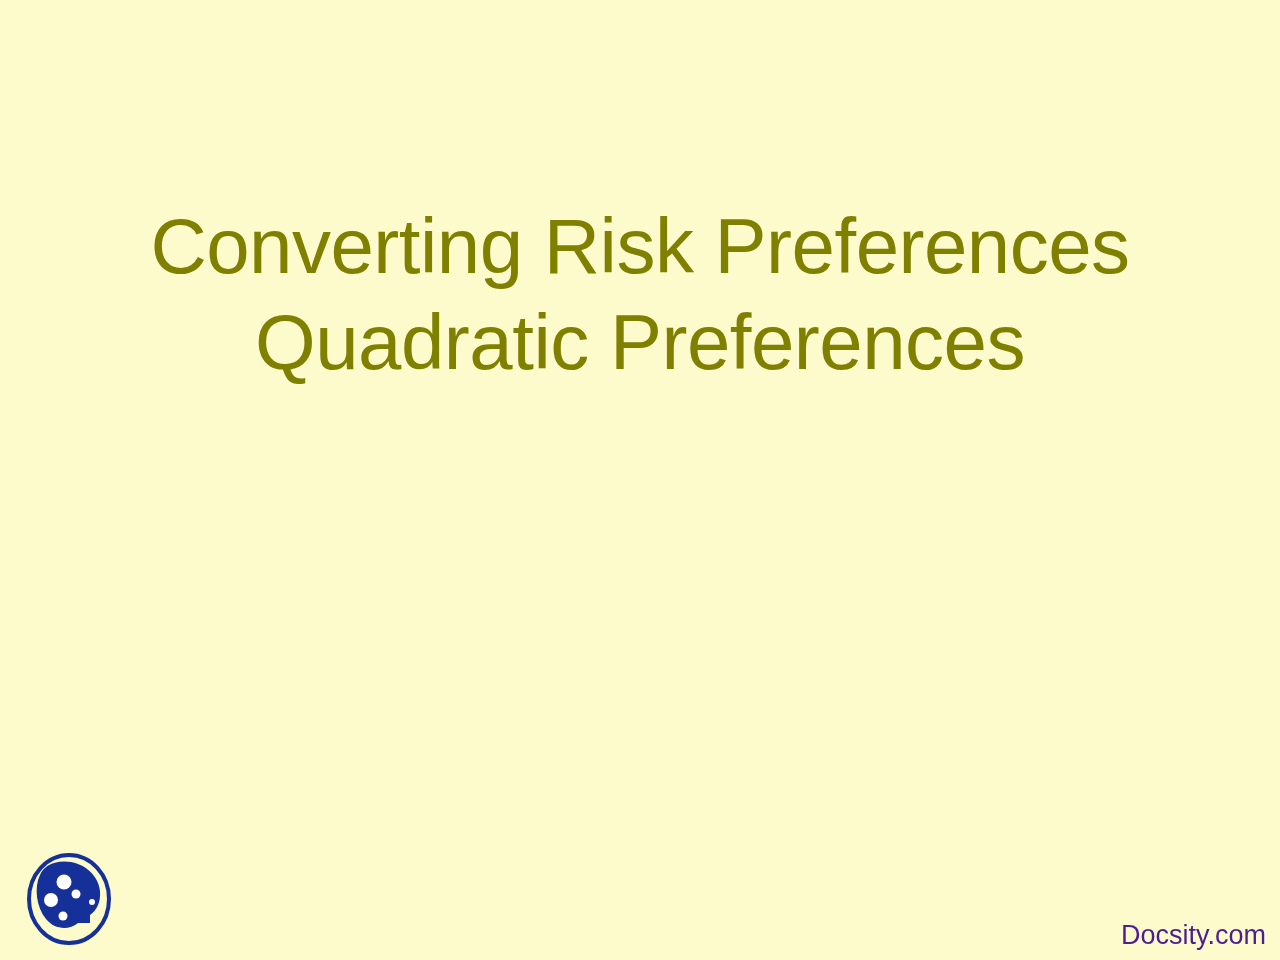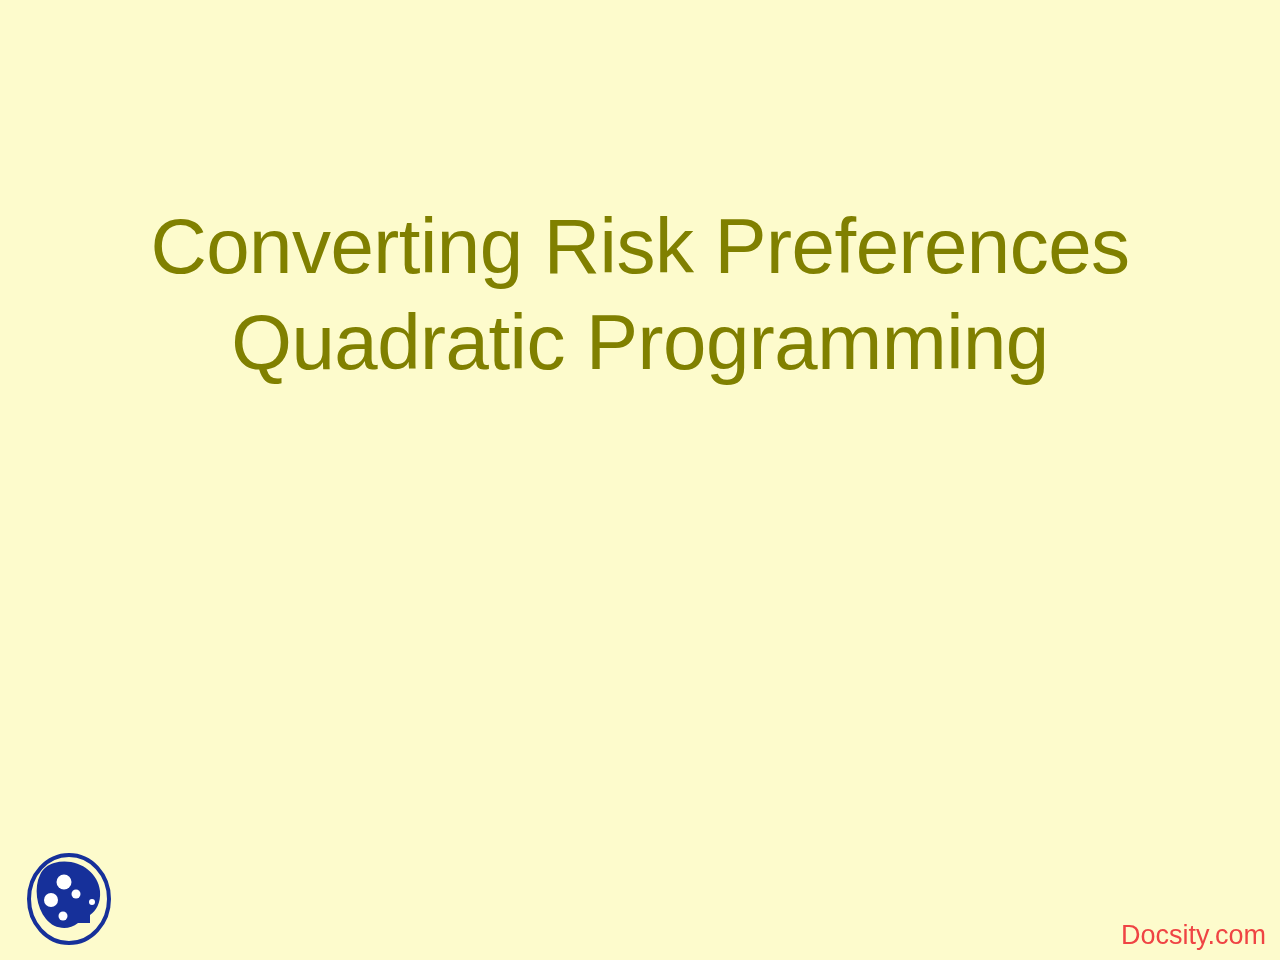--- a/index.html
+++ b/index.html
@@ -55,37 +55,37 @@
     display: block;
     width: 94px;
     height: 100px;
   }
 
   
   #docsity-watermark {
     position: absolute;
     right: 14px;
     top: 920px;
-    color: #ef4444;
+    color: #4c1d95;
     font-family: "Liberation Sans", sans-serif;
     font-size: 27px;
     font-weight: normal;
     letter-spacing: 0px;
     white-space: nowrap;
     margin-left: 36px;
   }
 </style>
 </head>
 <body>
 
 <div id="slide">
 
   <div id="title-block">
     <div class="title-line">Converting Risk Preferences</div>
-    <div class="title-line">Quadratic Programming</div>
+    <div class="title-line">Quadratic Preferences</div>
   </div>
 
   <div id="docsity-logo">
     <svg viewBox="0 0 94 100" xmlns="http://www.w3.org/2000/svg" aria-hidden="true">
 
       <ellipse cx="45" cy="50" rx="40" ry="44" fill="none" stroke="#16309a" stroke-width="4"></ellipse>
 
       <path d="M 30 14
                C 52 8, 74 22, 76 42
                C 77 54, 72 62, 66 66

